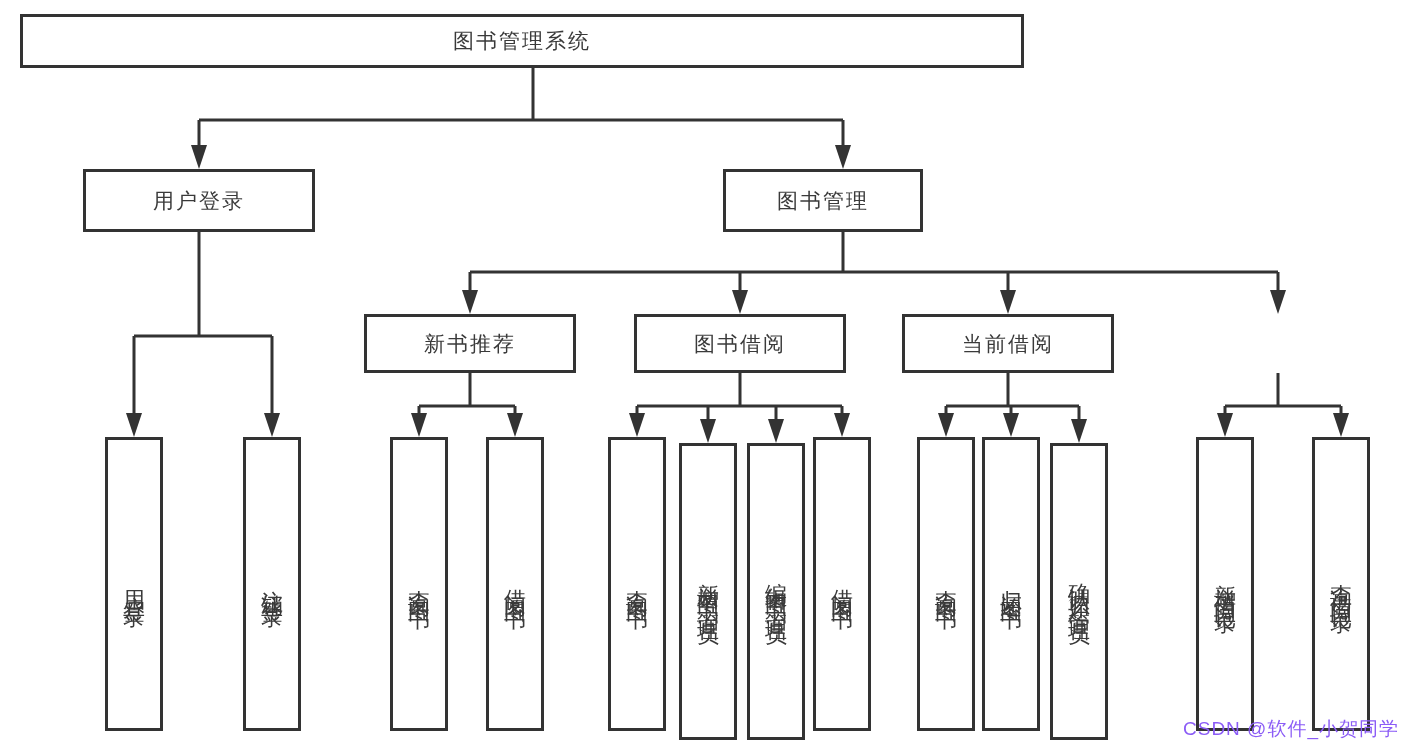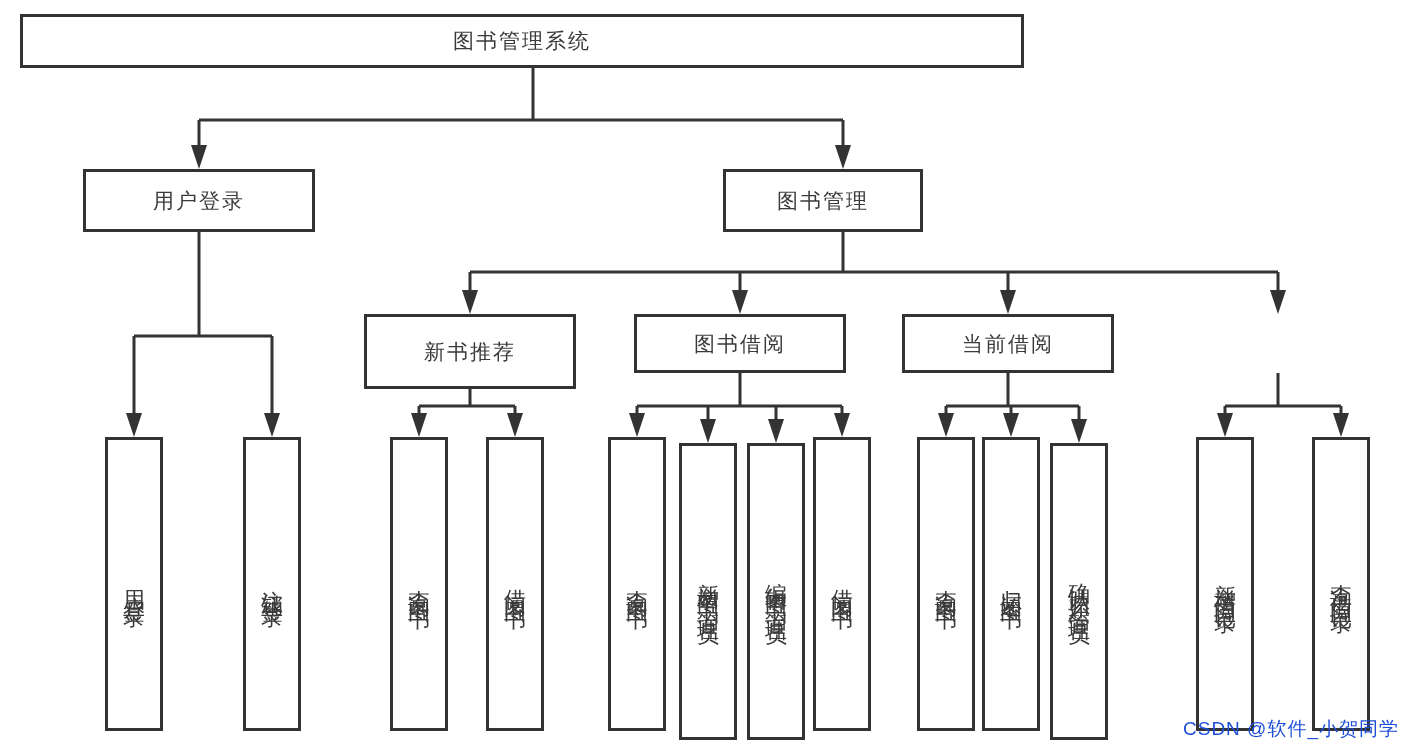--- a/index.html
+++ b/index.html
@@ -51,21 +51,21 @@
     font-size: 22px;
     letter-spacing: 6px;
     line-height: 1;
     color: #3a3a3a;
   }
   .watermark {
     position: absolute;
     left: 1183px;
     top: 716px;
     font-size: 19px;
-    color: #1d4ed8;
+    color: #8b5cf6;
     letter-spacing: 1px;
     white-space: nowrap;
   }
 </style>
 </head>
 <body>
 
 <div class="stage">
 
   <svg class="wires" width="1405" height="747" viewBox="0 0 1405 747">
@@ -105,21 +105,21 @@
     <span class="lbl">图书管理系统</span>
   </div>
 
   <div class="hnode" style="left:83px; top:169px; width:232px; height:63px;">
     <span class="lbl">用户登录</span>
   </div>
   <div class="hnode" style="left:695px; top:169px; width:200px; height:63px;margin-left:28px;">
     <span class="lbl">图书管理</span>
   </div>
 
-  <div class="hnode" style="left:364px; top:314px; width:212px; height:75px;">
+  <div class="hnode" style="left:364px; top:314px; width:212px; height:59px;">
     <span class="lbl">新书推荐</span>
   </div>
   <div class="hnode" style="left:902px; top:314px; width:212px; height:59px;">
     <span class="lbl">当前借阅</span>
   </div>
   <div class="hnode" style="left:634px; top:314px; width:212px; height:59px;">
     <span class="lbl">图书借阅</span>
   </div>
 
   <div class="vnode" style="left:105px; top:437px; height:294px;">

